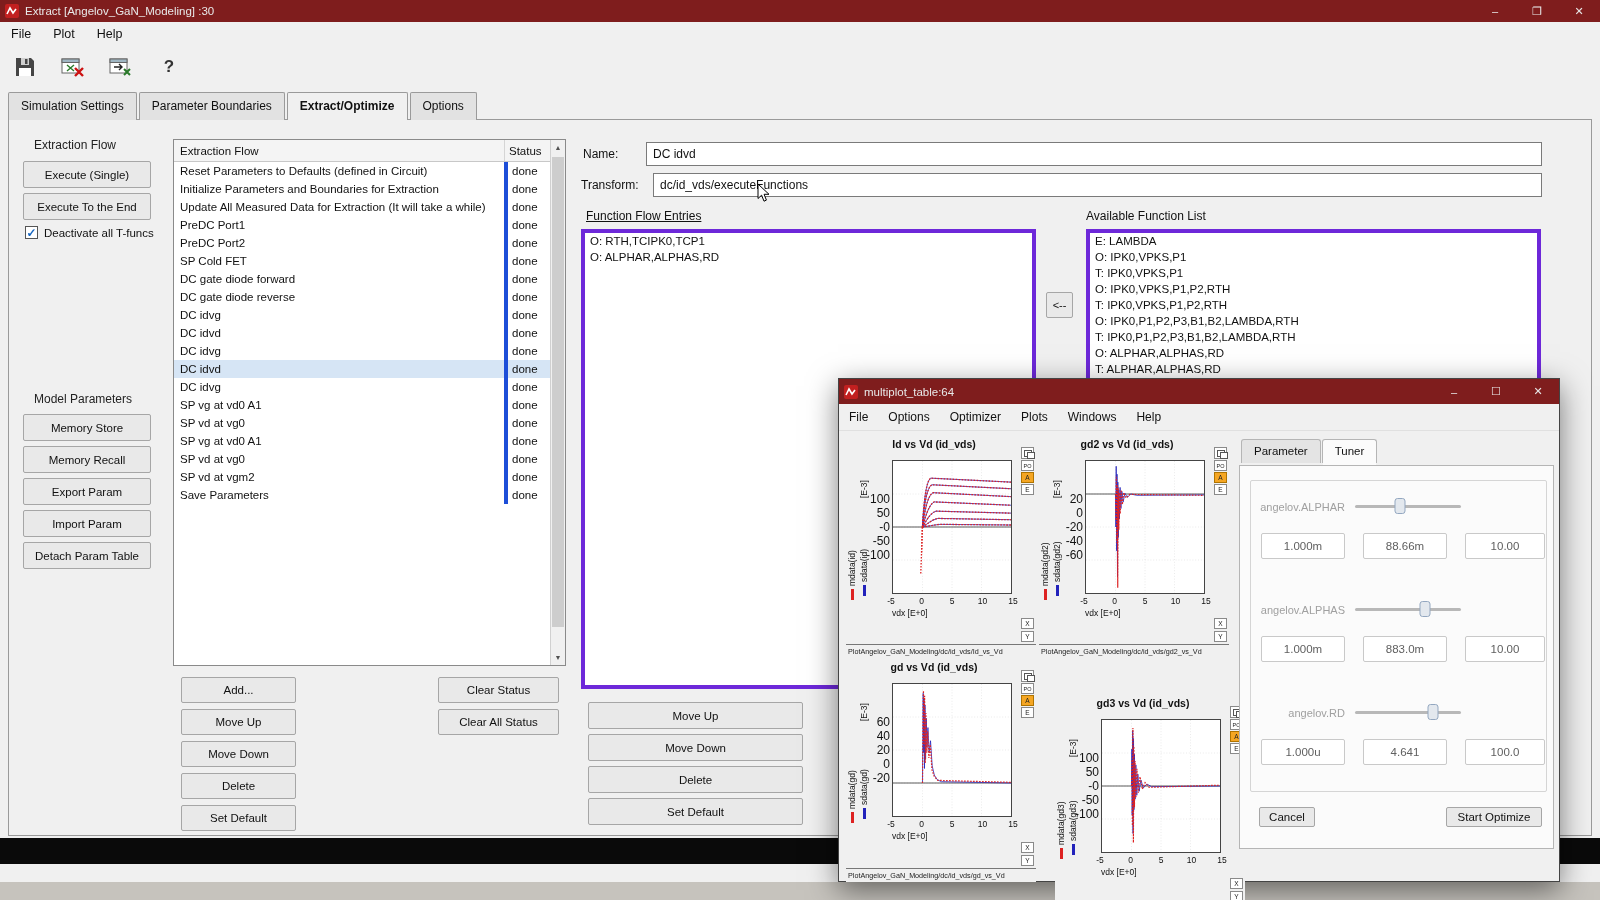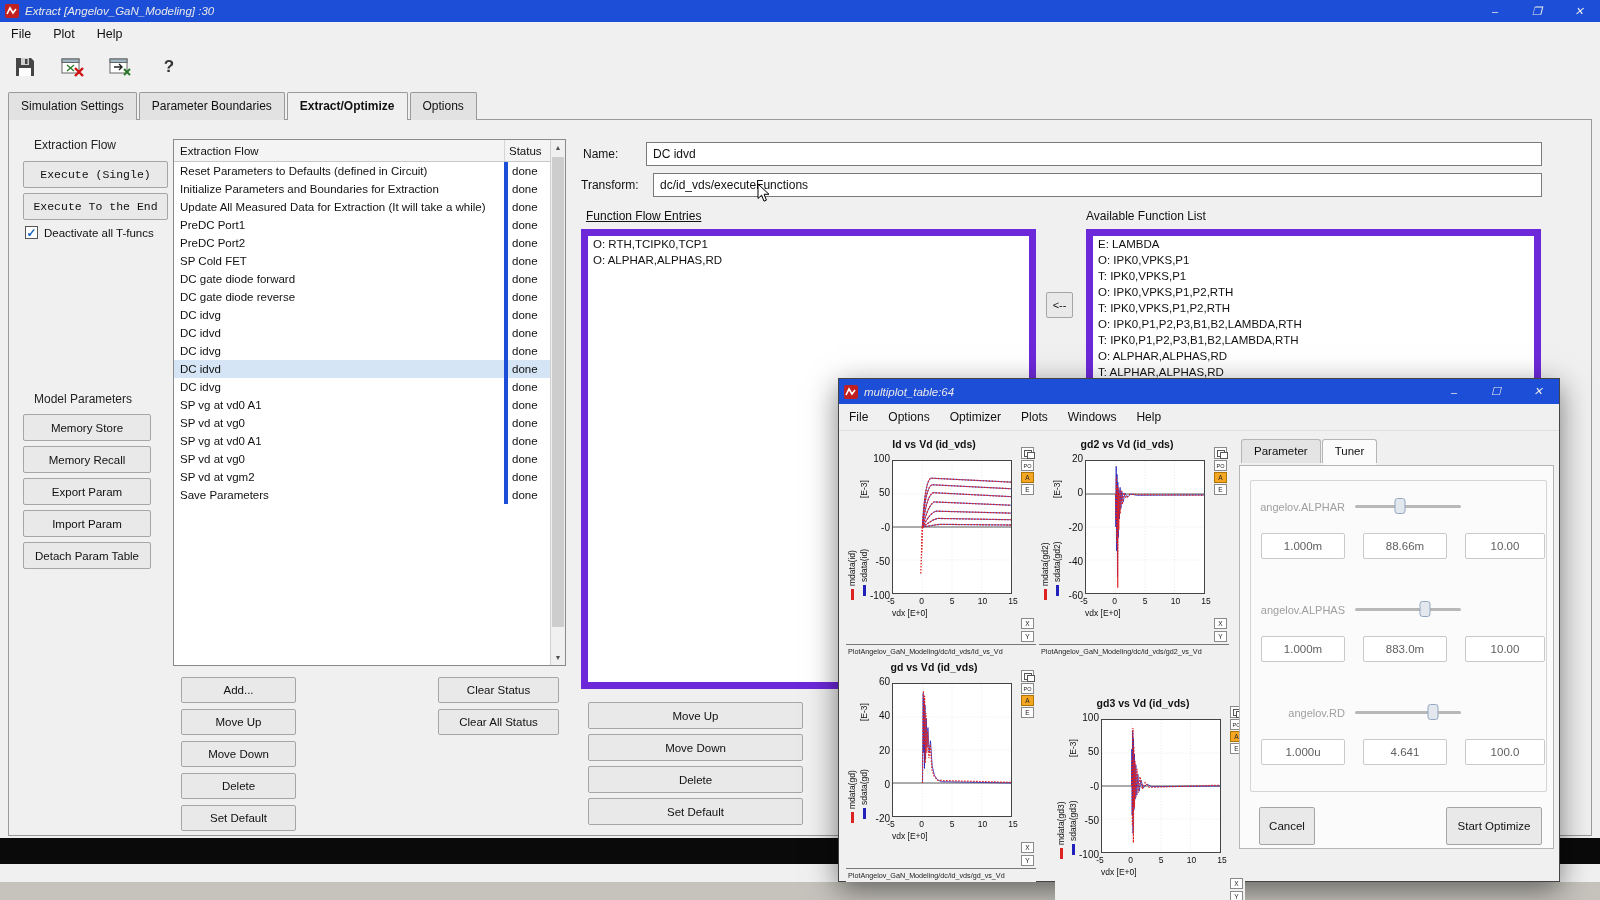--- a/index.html
+++ b/index.html
@@ -4,47 +4,47 @@
 <style>
   * { box-sizing: border-box; margin: 0; padding: 0; }
   html,body { width:1600px; height:900px; }
   body { font-family: "Liberation Sans", sans-serif; color:#111; }
   .screen { position:relative; width:1600px; height:900px; background:#c6c3bd; overflow:hidden; }
 
   
   .btn { background:#e9e9e9; border:1px solid #a6a6a6; border-radius:2px;
          display:flex; align-items:center; justify-content:center;
          font-size:11.5px; color:#111; cursor:default; }
-  .listbox { position:absolute; background:#fff; border:7px solid #6d28d9; overflow:hidden; }
+  .listbox { position:absolute; background:#fff; border:4px solid #6d28d9; overflow:hidden; }
   .list-item { height:16px; line-height:16px; padding-left:5px; font-size:11.5px; white-space:nowrap; }
   .menu-item { padding:0 11px; font-size:12.5px; height:100%; display:flex; align-items:center; }
 
   
   .main-window { position:absolute; left:0; top:0; right:0; bottom:18px; background:#f0f0f0; }
-  .titlebar { height:22px; background:#1d4ed8; color:#e8e8e8; display:flex; align-items:center; font-size:11.5px;font-style:italic; }
+  .titlebar { height:22px; background:#7f1d1d; color:#e8e8e8; display:flex; align-items:center; font-size:11.5px; }
   .titlebar .app-ic { width:14px; height:14px; margin:0 6px 0 5px; background:#c22020; border-radius:2px; position:relative; flex:0 0 auto; }
   .titlebar .app-ic svg { position:absolute; inset:0; }
   .win-controls { margin-left:auto; display:flex; height:100%; }
   .win-controls span { width:42px; display:flex; align-items:center; justify-content:center; font-size:11px; }
   .menubar { height:24px; display:flex; align-items:center; background:#f0f0f0; }
   .toolbar { height:42px; display:flex; align-items:center; gap:22px; padding-left:12px; background:#f0f0f0; }
   .toolbar .tb-ic { width:26px; height:26px; display:flex; align-items:center; justify-content:center; }
 
   .tabbar { position:absolute; top:92px; left:8px; display:flex; z-index:2; }
   .tab { padding:6px 12px 7px; border:1px solid #9a9a9a; border-bottom:none; background:#e2e2e2;
          font-size:12px; margin-right:2px; border-radius:2px 2px 0 0; position:relative; }
   .tab.active { background:#f0f0f0; font-weight:bold; }
   .tab.active::after { content:''; position:absolute; left:0; right:0; bottom:-2px; height:2px; background:#f0f0f0; }
 
   .content { position:absolute; left:8px; right:8px; top:119px; bottom:46px; border:1px solid #9a9a9a; background:#f0f0f0; }
   .console-strip { position:absolute; left:0; right:0; bottom:18px; height:26px; background:#0a0a0a; }
 
   
   .panel-label { position:absolute; font-size:12px; color:#222; }
-  .exec-btn { position:absolute; width:145px; height:27px;font-family:Liberation Mono, monospace; }
+  .exec-btn { position:absolute; width:128px; height:27px; }
   .checkbox-row { position:absolute; left:16px; top:106px; display:flex; align-items:center; gap:6px; }
   .checkbox { width:13px; height:13px; background:#fff; border:1px solid #555; display:flex; align-items:center; justify-content:center;
               color:#1565c0; font-size:12px; font-weight:bold; line-height:1; }
   .checkbox-row label { font-size:11.5px; }
   .btn-stack { position:absolute; display:flex; flex-direction:column; }
   .btn-stack .btn { width:100%; }
 
   
   .flow-table { position:absolute; left:164px; top:19px; width:393px; height:527px; background:#fff; border:1px solid #8a8a8a; }
   .flow-header { height:22px; background:#f4f4f4; border-bottom:1px solid #c8c8c8; display:flex; font-size:11.5px; align-items:center; }
@@ -78,21 +78,21 @@
   .side-btns { position:absolute; right:2px; top:11px; display:flex; flex-direction:column; gap:1px; align-items:center; }
   .sq-btn { width:13px; height:11px; background:#fff; border:1px solid #8a8a8a; font-size:6.5px; display:flex; align-items:center; justify-content:center; color:#222; }
   .sq-btn.po { font-size:5.5px; }
   .sq-btn.orange { background:#f5a623; border-color:#b07400; }
   .detach-ic { width:13px; height:12px; position:relative; background:#fff; border:1px solid #8a8a8a; }
   .detach-ic::before { content:''; position:absolute; left:2px; top:2px; width:6px; height:5px; border:1px solid #555; }
   .detach-ic::after  { content:''; position:absolute; left:5px; top:4px; width:6px; height:5px; border:1px solid #555; background:#fff; }
   .ylabels { position:absolute; left:0; top:20px; }
   .ylabels text { font-size:8.5px; fill:#111; font-family:"Liberation Sans",sans-serif; }
   .yticks { position:absolute; left:20px; top:17px; width:24px; height:148px; display:flex; flex-direction:column;
-            justify-content:space-between; align-items:flex-end; font-size:10px; }
+            justify-content:center; align-items:flex-end; font-size:12px; }
   .plot-box { position:absolute; left:46px; top:24px; width:120px; height:134px; background:#fff; border:1px solid #444; }
   .plot-box svg { position:absolute; inset:0; width:100%; height:100%; }
   .xticks { position:absolute; left:39px; top:160px; width:134px; display:flex; justify-content:space-between; font-size:8.5px; }
   .xticks span { min-width:12px; text-align:center; }
   .xlabel { position:absolute; left:46px; top:172px; width:120px; text-align:left; font-size:8.5px; }
   .axis-btns { position:absolute; right:2px; bottom:16px; display:flex; flex-direction:column; gap:2px; }
   .plot-footer { position:absolute; left:0; right:0; bottom:0; height:14px; border-top:1px solid #777;
                  font-size:7.2px; padding:2px 0 0 2px; white-space:nowrap; overflow:hidden; color:#222; }
 
   
@@ -104,21 +104,21 @@
   .tuner-panel { position:absolute; left:400px; top:86px; width:315px; height:384px; background:#fbfbfb; border:1px solid #b5b5b5; }
   .tuner-group { position:absolute; left:10px; top:14px; width:297px; height:312px; border:1px solid #d5d5d5; border-radius:2px; }
   .trow { position:relative; height:103px; }
   .tlabel { position:absolute; left:0; top:20px; width:94px; text-align:right; font-size:11px; color:#a0a0a0; white-space:nowrap; }
   .tslider { position:absolute; left:104px; top:16px; width:106px; height:18px; }
   .ttrack { position:absolute; left:0; right:0; top:8px; height:3px; background:#b8b8b8; border-radius:2px; }
   .tthumb { position:absolute; top:1px; width:11px; height:16px; background:#e3e8ee; border:1px solid #93a7c0; border-radius:3px; transform:translateX(-50%); }
   .tbox { position:absolute; top:52px; height:26px; background:#fff; border:1px solid #c9c9c9; border-radius:2px;
           text-align:center; font-size:11.5px; color:#606060; font-family:"Liberation Sans",sans-serif; }
   .tbox.b0 { left:10px; width:84px; } .tbox.b1 { left:112px; width:84px; } .tbox.b2 { left:214px; width:80px; }
-  .tuner-btn { position:absolute; height:38px; }
+  .tuner-btn { position:absolute; height:20px; }
 
   .cursor { position:absolute; left:757px; top:183px; z-index:50; pointer-events:none; }
 </style>
 </head>
 <body>
 
 <div class="screen">
 
   <div class="main-window">
 

